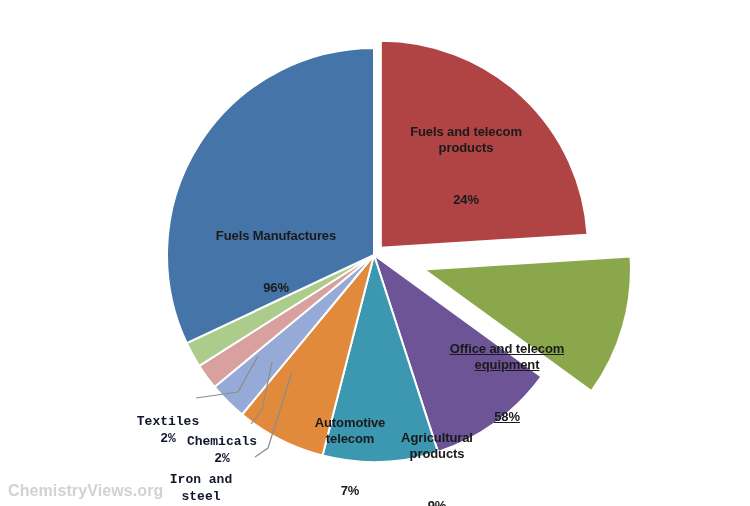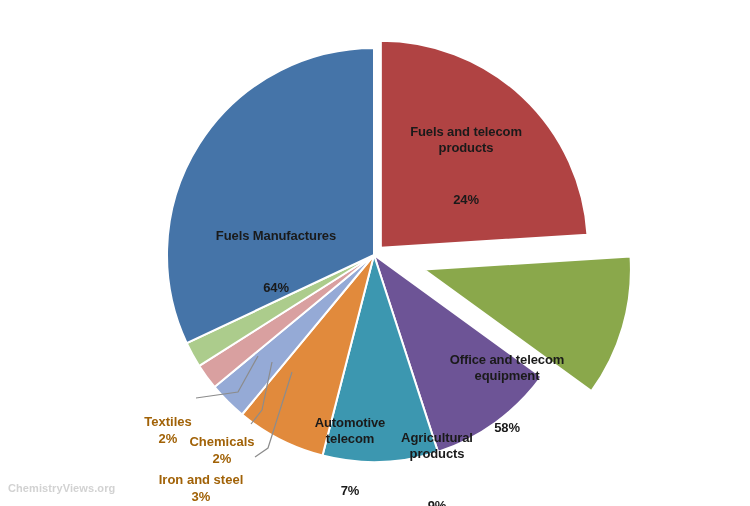--- a/index.html
+++ b/index.html
@@ -39,34 +39,34 @@
     letter-spacing: -0.1px;
     white-space: pre-line;
     pointer-events: none;
   }
   .slice-label .pct {
     display: block;
     margin-top: 36px;
   }
   .callout-label {
     position: absolute;
-    font-family: Liberation Sans, sans-serif;
+    font-family: Liberation Mono, monospace;
     font-size: 13px;
     font-weight: bold;
-    color: #a16207;
+    color: #0f172a;
     text-align: center;
     line-height: 1.25;
     white-space: pre-line;
   }
   #watermark {
     position: absolute;
     left: 8px;
     top: 482px;
     font-family: "Liberation Sans", sans-serif;
-    font-size: 11px;
+    font-size: 16px;
     font-weight: bold;
     color: #d2d2d2;
     letter-spacing: 0.1px;
   }
 </style>
 </head>
 <body>
 
 <div id="chart-root">
 
@@ -84,31 +84,31 @@
       </g>
     <g id="callout-lines">
       <path d="M 258 356 L 238 392 L 196 398" fill="none" stroke="#8c8c8c" stroke-width="1.2"></path>
       <path d="M 272 362 L 262 410 L 251 424" fill="none" stroke="#8c8c8c" stroke-width="1.2"></path>
       <path d="M 292 372 L 268 448 L 255 457" fill="none" stroke="#8c8c8c" stroke-width="1.2"></path>
     </g>
   </svg>
 
   <div class="slice-label" style="left:181px; top:212px; width:190px;">
     <span>Fuels Manufactures</span>
-    <span class="pct">64%</span>
+    <span class="pct">96%</span>
   </div>
 
   <div class="slice-label" style="left:381px; top:108px; width:170px;">
     <span>Fuels and telecom
 products</span>
     <span class="pct">24%</span>
   </div>
 
 
-  <div class="slice-label" style="left:437px; top:336px; width:140px;">
+  <div class="slice-label" style="left:437px; top:325px; width:140px;text-decoration:underline;">
     <span>Office and telecom
 equipment</span>
     <span class="pct">58%</span>
   </div>
 
   <div class="slice-label" style="left:379px; top:414px; width:116px;">
     <span>Agricultural
 products</span>
     <span class="pct">9%</span>
   </div>

